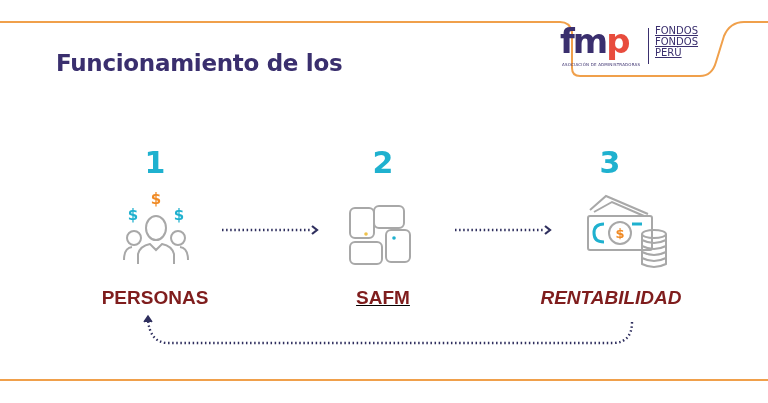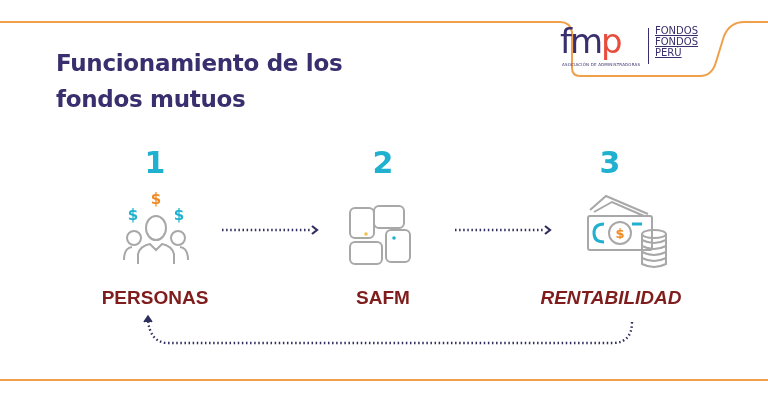--- a/index.html
+++ b/index.html
@@ -1,20 +1,20 @@
 <!DOCTYPE html>
 <html><head>
 <meta charset="utf-8">
 <style>
   html,body{margin:0;padding:0;background:#fff;}
   body{width:768px;height:403px;position:relative;overflow:hidden;font-family:"DejaVu Sans",sans-serif;}
   .frame{position:absolute;left:0;top:0;width:768px;height:403px;}
   .title{position:absolute;left:56px;top:45px;color:#3a2f6e;font-weight:bold;font-size:23px;line-height:36px;letter-spacing:-0.3px;}
   .logo{position:absolute;left:560px;top:22px;width:160px;height:52px;}
-  .logo .fmp{position:absolute;left:0;top:2px;font-size:34px;font-weight:normal;color:#3a2f6e;letter-spacing:-2px;line-height:34px;}
+  .logo .fmp{position:absolute;left:0;top:2px;font-size:34px;font-weight:bold;color:#3a2f6e;letter-spacing:-2px;line-height:34px;}
   .logo .sub{position:absolute;left:2px;top:40px;font-size:4px;color:#3a2f6e;letter-spacing:0.2px;}
   .logo .sep{position:absolute;left:88px;top:6px;width:1px;height:36px;background:#3a2f6e;}
   .logo .brand{position:absolute;left:95px;top:3px;font-size:10px;line-height:11px;color:#3a2f6e;text-decoration:underline;}
   .step{position:absolute;text-align:center;}
   .num{color:#1fb1cf;font-weight:bold;font-size:30px;line-height:30px;}
   .label{color:#7f1d1d;font-weight:bold;font-size:19px;line-height:20px;font-family:"Liberation Sans",sans-serif;}
   .icon{position:absolute;}
 </style>
 </head>
 <body>
@@ -26,21 +26,20 @@
   <line x1="222" y1="230" x2="312" y2="230" stroke="#2f2f5e" stroke-width="2.4" stroke-dasharray="1.5 2.6"></line>
   <path d="M312,226 L317,230 L312,234" fill="none" stroke="#2f2f5e" stroke-width="2.2"></path>
   <line x1="455" y1="230" x2="545" y2="230" stroke="#2f2f5e" stroke-width="2.4" stroke-dasharray="1.5 2.6"></line>
   <path d="M545,226 L550,230 L545,234" fill="none" stroke="#2f2f5e" stroke-width="2.2"></path>
   <path d="M632,322 Q632,342 614,343 L167,343 Q150,342 148,320" fill="none" stroke="#2f2f5e" stroke-width="2.4" stroke-dasharray="1.5 2.6"></path>
   <path d="M144,322 L148,316 L152,322" fill="#2f2f5e" stroke="#2f2f5e" stroke-width="1.5"></path>
 </svg>
 
 <div class="title">
   <div>Funcionamiento de los</div>
-  <div>fondos mutuos</div>
 </div>
 
 <div class="logo">
   <div class="fmp">fm<span style="color:#e84c3d">p</span></div>
   <div class="sub">ASOCIACIÓN DE ADMINISTRADORAS</div>
   <div class="sep"></div>
   <div class="brand">
     <div>FONDOS</div>
     <div>FONDOS</div>
     <div>PERÚ</div>
@@ -73,21 +72,21 @@
 <svg class="icon" style="left:344px;top:200px" width="72" height="72" viewBox="0 0 72 72">
   <g fill="none" stroke="#a8a8a8" stroke-width="2">
     <rect x="6" y="8" width="24" height="30" rx="5"></rect>
     <rect x="30" y="6" width="30" height="22" rx="5"></rect>
     <rect x="42" y="30" width="24" height="32" rx="5"></rect>
     <rect x="6" y="42" width="32" height="22" rx="5"></rect>
   </g>
   <circle cx="22" cy="34" r="1.8" fill="#f0c24b"></circle>
   <circle cx="50" cy="38" r="1.8" fill="#1fb1cf"></circle>
 </svg>
-<div class="step" style="left:320px;top:288px;width:126px;">
+<div class="step" style="left:320px;top:288px;width:126px;text-decoration:underline;">
   <div class="label">SAFM</div>
 </div>
 
 <div class="step" style="left:555px;top:148px;width:110px;">
   <div class="num">3</div>
 </div>
 <svg class="icon" style="left:584px;top:190px" width="86" height="80" viewBox="0 0 86 80">
   <g fill="none" stroke="#a8a8a8" stroke-width="2">
     <path d="M6,20 L22,6 L64,24"></path>
     <path d="M10,22 L28,12 L60,26"></path>

